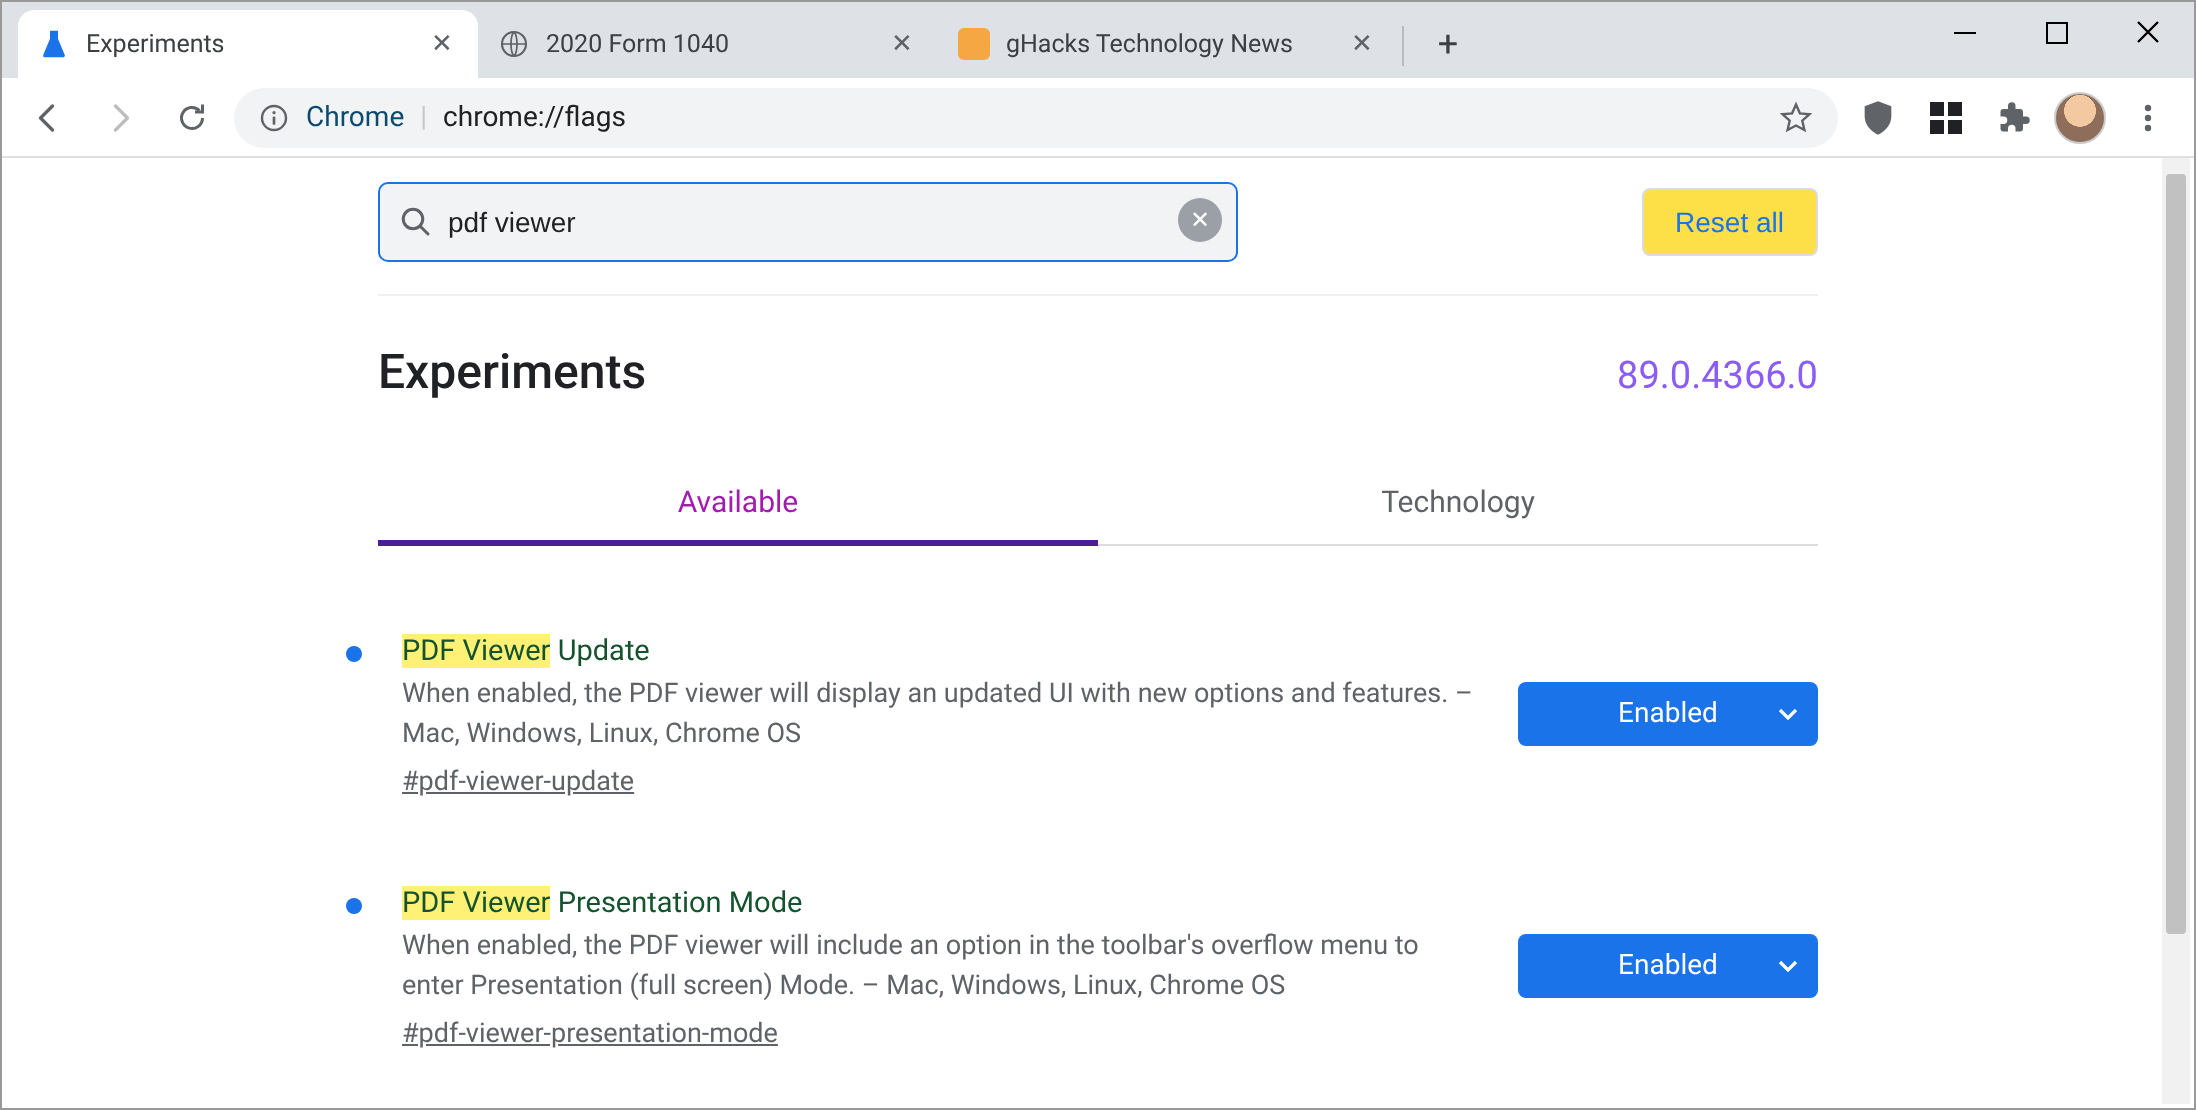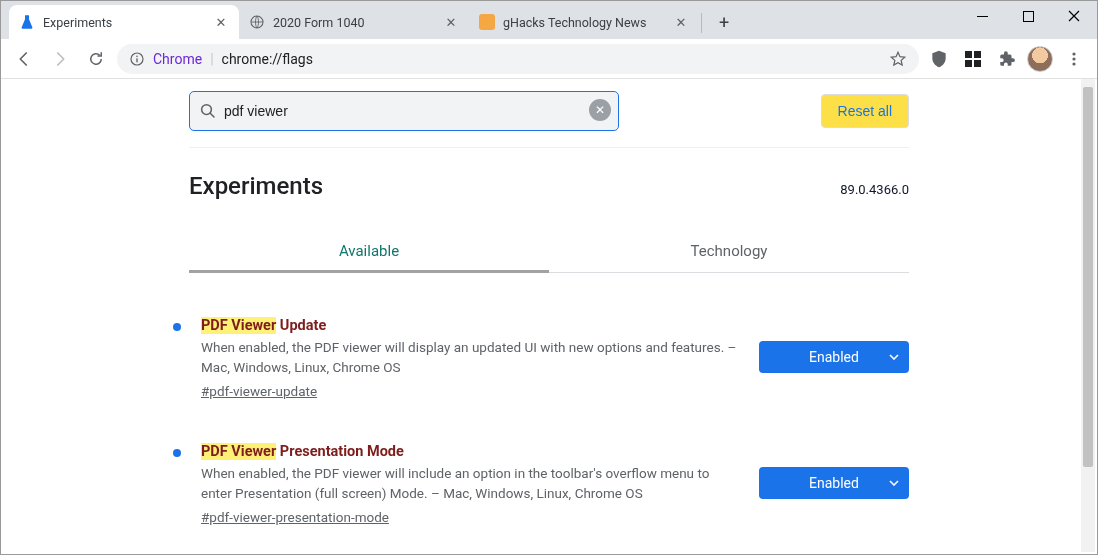--- a/index.html
+++ b/index.html
@@ -74,21 +74,21 @@
     height: 30px;
     background: #f1f3f4;
     border-radius: 15px;
     display: flex;
     align-items: center;
     padding: 0 12px;
     color: #5f6368;
     gap: 8px;
     font-size: 14px;
   }
-  .omnibox .scheme { color: #6d28d9; }
+  .omnibox .scheme { color: #0c4a6e; }
   .omnibox .sep { color:#c8c8c8; }
   .omnibox .addr { color:#202124; flex:1; }
   .omnibox .star { color:#5f6368; }
   .avatar {
     width: 26px; height: 26px; border-radius:50%;
     background: radial-gradient(circle at 50% 35%, #f2c9a0 0 40%, #8e6e5a 41% 100%);
     border:1px solid #ccc;
   }
   .ext-icon { width:28px; height:28px; display:flex; align-items:center; justify-content:center; }
 
@@ -139,45 +139,45 @@
     border:1px solid #dadce0;
     border-radius:4px;
     padding: 8px 16px;
     font-size:14px;
   }
   .heading-row {
     display:flex; align-items:baseline; justify-content:space-between;
     margin-top: 24px;
   }
   .page-title { font-size: 24px; font-weight: 500; color:#202124; }
-  .version { color:#0f172a; font-size: 13px; }
+  .version { color:#8b5cf6; font-size: 19px; }
   .tabs-row {
     display:flex;
     margin-top: 28px;
   }
   .ptab {
     flex:1; text-align:center; padding: 14px 0 12px;
     font-size: 15px; color:#5f6368;
     border-bottom: 1px solid #dadce0;
   }
-  .ptab.active { color:#0f766e; border-bottom: 3px solid #a3a3a3; padding-bottom:10px; }
+  .ptab.active { color:#a21caf; border-bottom: 3px solid #4c1d95; padding-bottom:10px; }
 
   .flag {
     display:flex;
     margin-top: 44px;
     gap: 20px;
     align-items:flex-start;
   }
   .flag-dot {
     width:8px; height:8px; border-radius:50%; background:#1a73e8;
     margin-top:6px; flex-shrink:0;
     margin-left:-16px;
   }
   .flag-main { flex:1; padding-left: 0; }
-  .flag-title { font-size: 14.5px; color:#7f1d1d; margin-bottom: 4px; font-weight: bold; }
+  .flag-title { font-size: 14.5px; color:#14532d; margin-bottom: 4px; }
   .hl { background: #fff176; }
   .flag-desc { font-size: 13.5px; color:#5f6368; line-height: 1.45; margin-bottom: 6px; }
   .flag-anchor { font-size: 13.5px; color:#5f6368; text-decoration: underline; margin-top: 40px; }
   .flag-select {
     width: 150px; height: 32px;
     background:#1a73e8;
     color:#fff;
     border:none;
     border-radius:4px;
     display:flex; align-items:center; justify-content:center;

